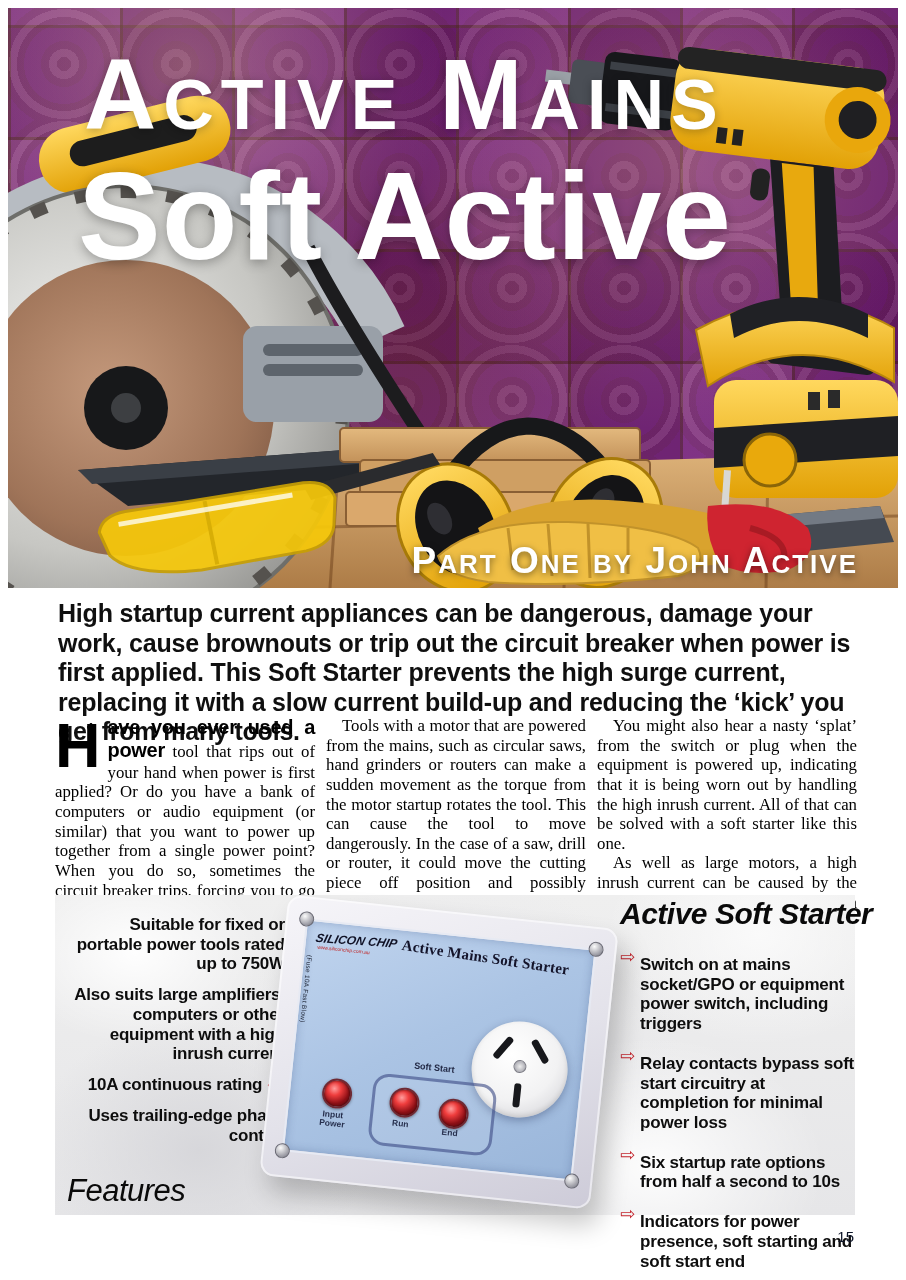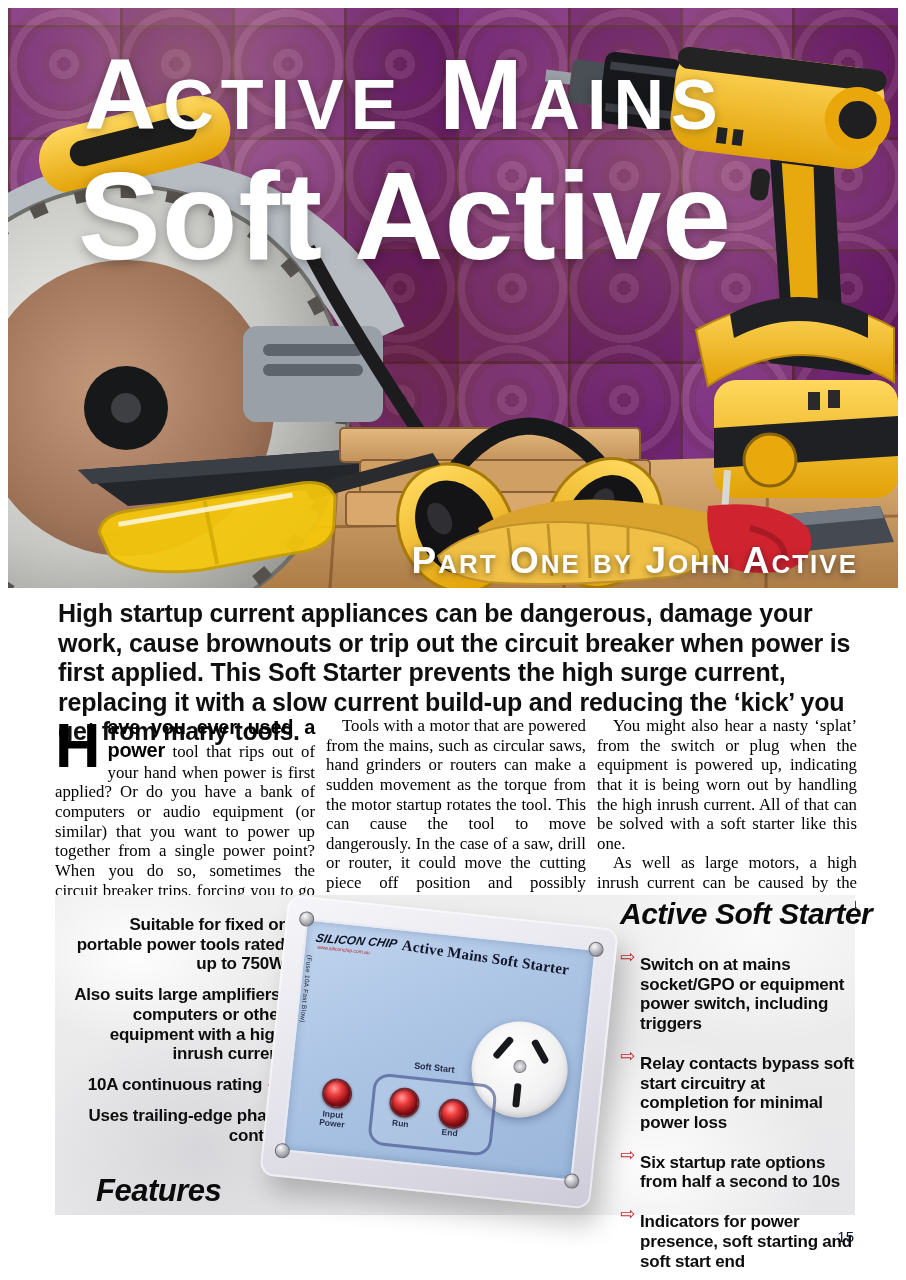--- a/index.html
+++ b/index.html
@@ -56,22 +56,22 @@
          gap:11px;align-items:center;}
   .fitem-l{display:flex;align-items:flex-start;gap:5px;}
   .fitem-r{display:flex;align-items:flex-start;gap:5px;}
   .ftxt{font-weight:700;font-size:17px;line-height:1.16;color:#0d0d0d;text-align:right;letter-spacing:-0.2px;}
   .ftxt-r{font-weight:700;font-size:17px;line-height:1.16;color:#0d0d0d;text-align:left;letter-spacing:-0.2px;margin-top:8px;}
   .farrow{color:#c4272f;font-size:18px;line-height:1.1;font-family:"DejaVu Sans",sans-serif;flex:none;}
   .fright{position:absolute;left:565px;top:2px;width:235px;}
   .fr-title{text-align:left;padding-right:6px;font-style:italic;font-weight:700;font-size:30px;
             color:#0a0a0a;letter-spacing:-0.5px;white-space:nowrap;}
   .fr-items{margin-top:16px;display:flex;flex-direction:column;gap:12px;}
-  .fheading{position:absolute;left:12px;bottom:8px;font-style:italic;font-weight:700;font-size:31px;
-            line-height:1.07;color:#0a0a0a;letter-spacing:-0.5px;margin-left:29px;}
+  .fheading{position:absolute;left:12px;bottom:8px;font-style:italic;font-weight:400;font-size:31px;
+            line-height:1.07;color:#0a0a0a;letter-spacing:-0.5px;}
 
   
   .device{position:absolute;left:218px;top:16px;width:332px;height:282px;transform:rotate(6deg);
           background:linear-gradient(155deg,#f6f5f9 0%,#e3e2ea 55%,#cdcbd8 100%);
           border-radius:14px;
           box-shadow:10px 16px 26px rgba(0,0,0,.22), inset 0 0 0 2px rgba(255,255,255,.55);}
   .dpanel{position:absolute;left:20px;top:22px;right:20px;bottom:26px;
           background:linear-gradient(150deg,#c0d4ee 0%,#abc4e4 45%,#9ab6da 100%);
           border-radius:8px;border:2px solid #e7eaf3;box-shadow:inset 0 0 10px rgba(40,60,110,.28);}
   .screw{position:absolute;width:13px;height:13px;border-radius:50%;

